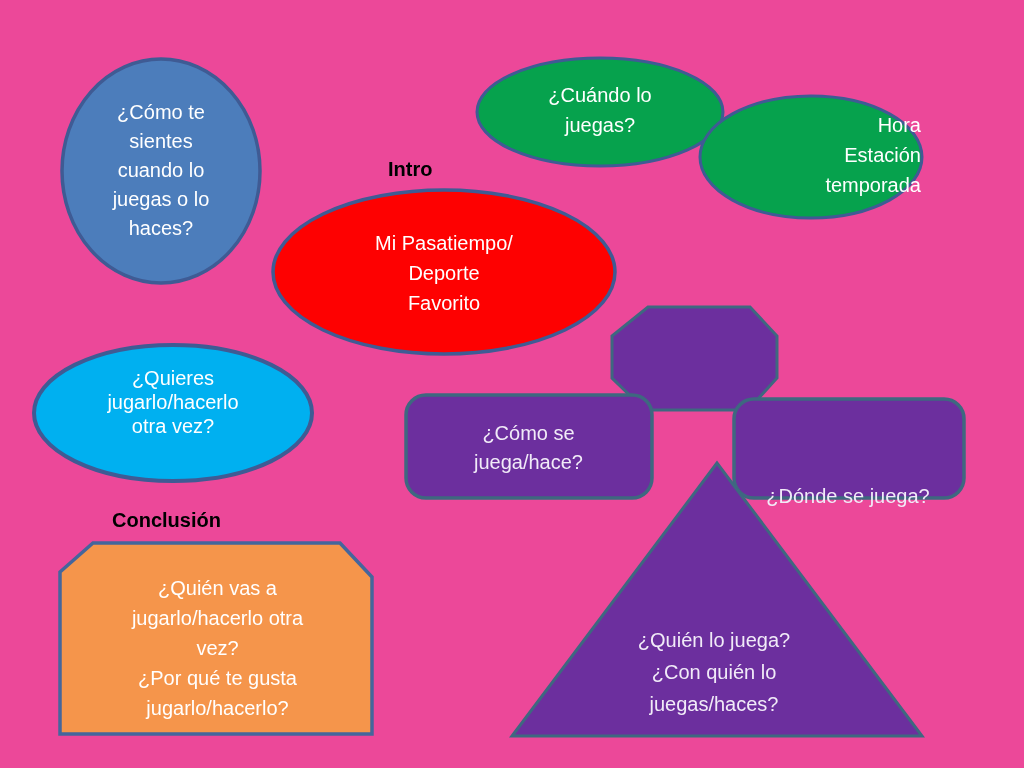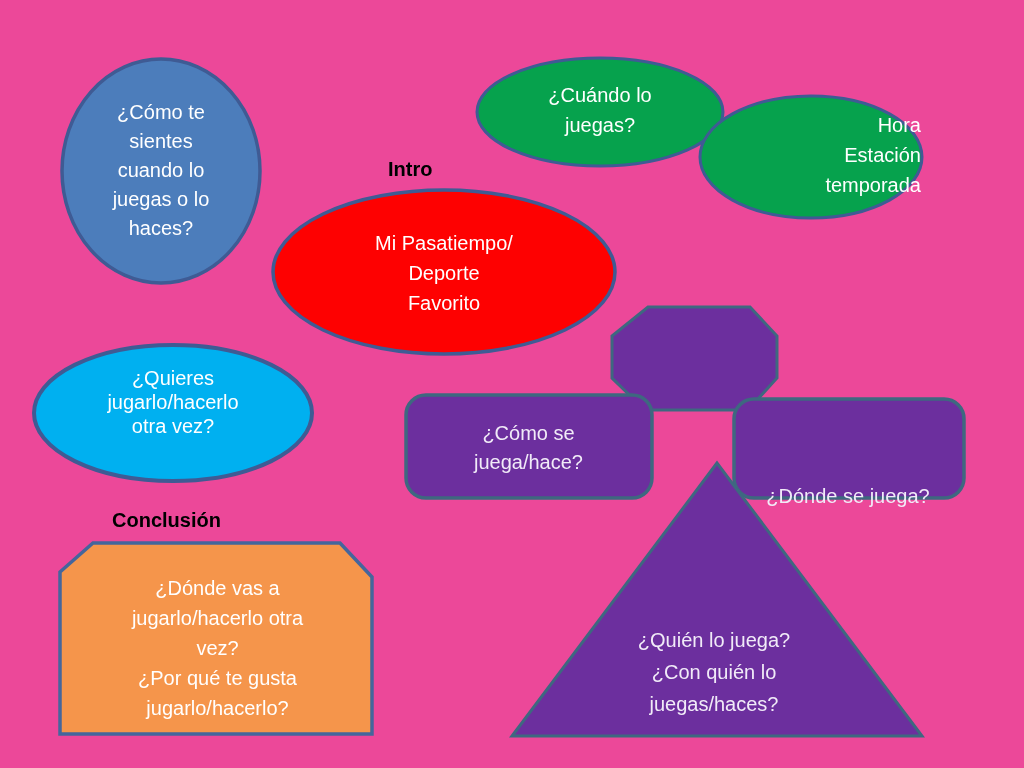--- a/index.html
+++ b/index.html
@@ -102,21 +102,21 @@
 Deporte
 Favorito</div>
     <div class="shape-text" id="t-when">¿Cuándo lo
 juegas?</div>
     <div class="shape-text" id="t-time">Hora
 Estación
 temporada</div>
     <div class="shape-text" id="t-again">¿Quieres
 jugarlo/hacerlo
 otra vez?</div>
-    <div class="shape-text" id="t-conclusion-box">¿Dónde vas a
+    <div class="shape-text" id="t-conclusion-box">¿Quién vas a
 jugarlo/hacerlo otra
 vez?
 ¿Por qué te gusta
 jugarlo/hacerlo?</div>
     <div class="shape-text purple-text" id="t-how">¿Cómo se
 juega/hace?</div>
     <div class="shape-text purple-text" id="t-where">¿Dónde se juega?</div>
     <div class="shape-text purple-text" id="t-who">¿Quién lo juega?
 ¿Con quién lo
 juegas/haces?</div>

